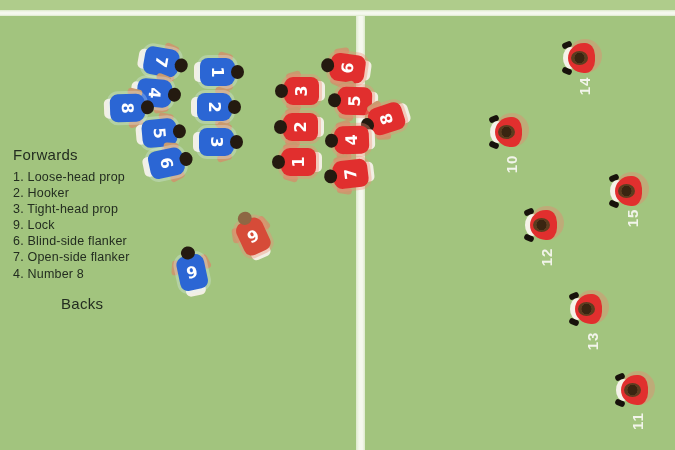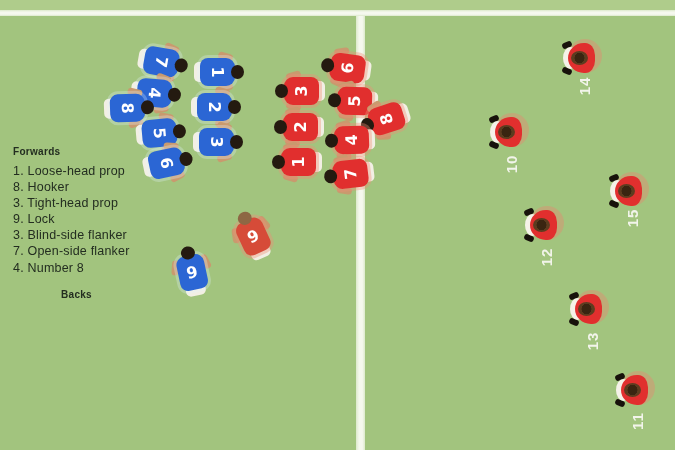--- a/index.html
+++ b/index.html
@@ -6,21 +6,21 @@
   body{font-family:"Liberation Sans",sans-serif;}
   #stage{position:relative;width:675px;height:450px;overflow:hidden;background:var(--grass);}
   
   .top-strip{position:absolute;left:0;top:0;width:675px;height:10px;background:var(--grassTop);}
   .line-h{position:absolute;left:0;top:10px;width:675px;height:6px;
           background:linear-gradient(180deg,#dce9cb,#f5f8ee 35%,#f5f8ee 70%,#dce9cb);}
   .line-v{position:absolute;top:16px;bottom:0;width:9px;
           background:linear-gradient(90deg,#dce9cb,#f5f8ee 35%,#f5f8ee 70%,#dce9cb);}
   
   .legend{position:absolute;left:13px;top:146px;width:300px;color:var(--ink);}
-  .legend h2{margin:0;font-size:10px;font-weight:bold;letter-spacing:.3px;}
+  .legend h2{margin:0;font-size:15px;font-weight:normal;letter-spacing:.3px;}
   .legend ul{list-style:none;margin:6px 0 0 0;padding:0;}
   .legend li{font-size:12.5px;line-height:16.1px;letter-spacing:.2px;}
   .legend .backs-block{margin-top:13px;margin-left:48px;}
   
   .sp{position:absolute;width:36px;height:48px;transform-origin:center;}
   .sp span{position:absolute;display:block;}
   .sp .shorts{left:8px;bottom:0;width:20px;height:13px;border-radius:5px;background:#f2efe4;}
   .sp .armL{left:-1px;top:9px;width:7px;height:15px;border-radius:4px;background:var(--skin);transform:rotate(16deg);}
   .sp .armR{right:-1px;top:9px;width:7px;height:15px;border-radius:4px;background:var(--skin);transform:rotate(-16deg);}
   .sp .jersey{left:4px;top:7px;width:28px;height:35px;border-radius:9px 9px 8px 8px;
@@ -232,24 +232,24 @@
         <span class="bhead"></span>
       </div>
       <span class="bnum" style="left: 637px; top: 421px;">11</span>
     </div>
 
   <div class="legend">
     <div>
       <h2>Forwards</h2>
       <ul>
           <li>1. Loose-head prop</li>
-          <li>8. Hooker</li>
+          <li>2. Hooker</li>
           <li>3. Tight-head prop</li>
           <li>9. Lock</li>
-          <li>3. Blind-side flanker</li>
+          <li>6. Blind-side flanker</li>
           <li>7. Open-side flanker</li>
           <li>4. Number 8</li>
         </ul>
     </div>
     <div class="backs-block">
       <h2>Backs</h2>
     </div>
   </div>
 </div>
 

